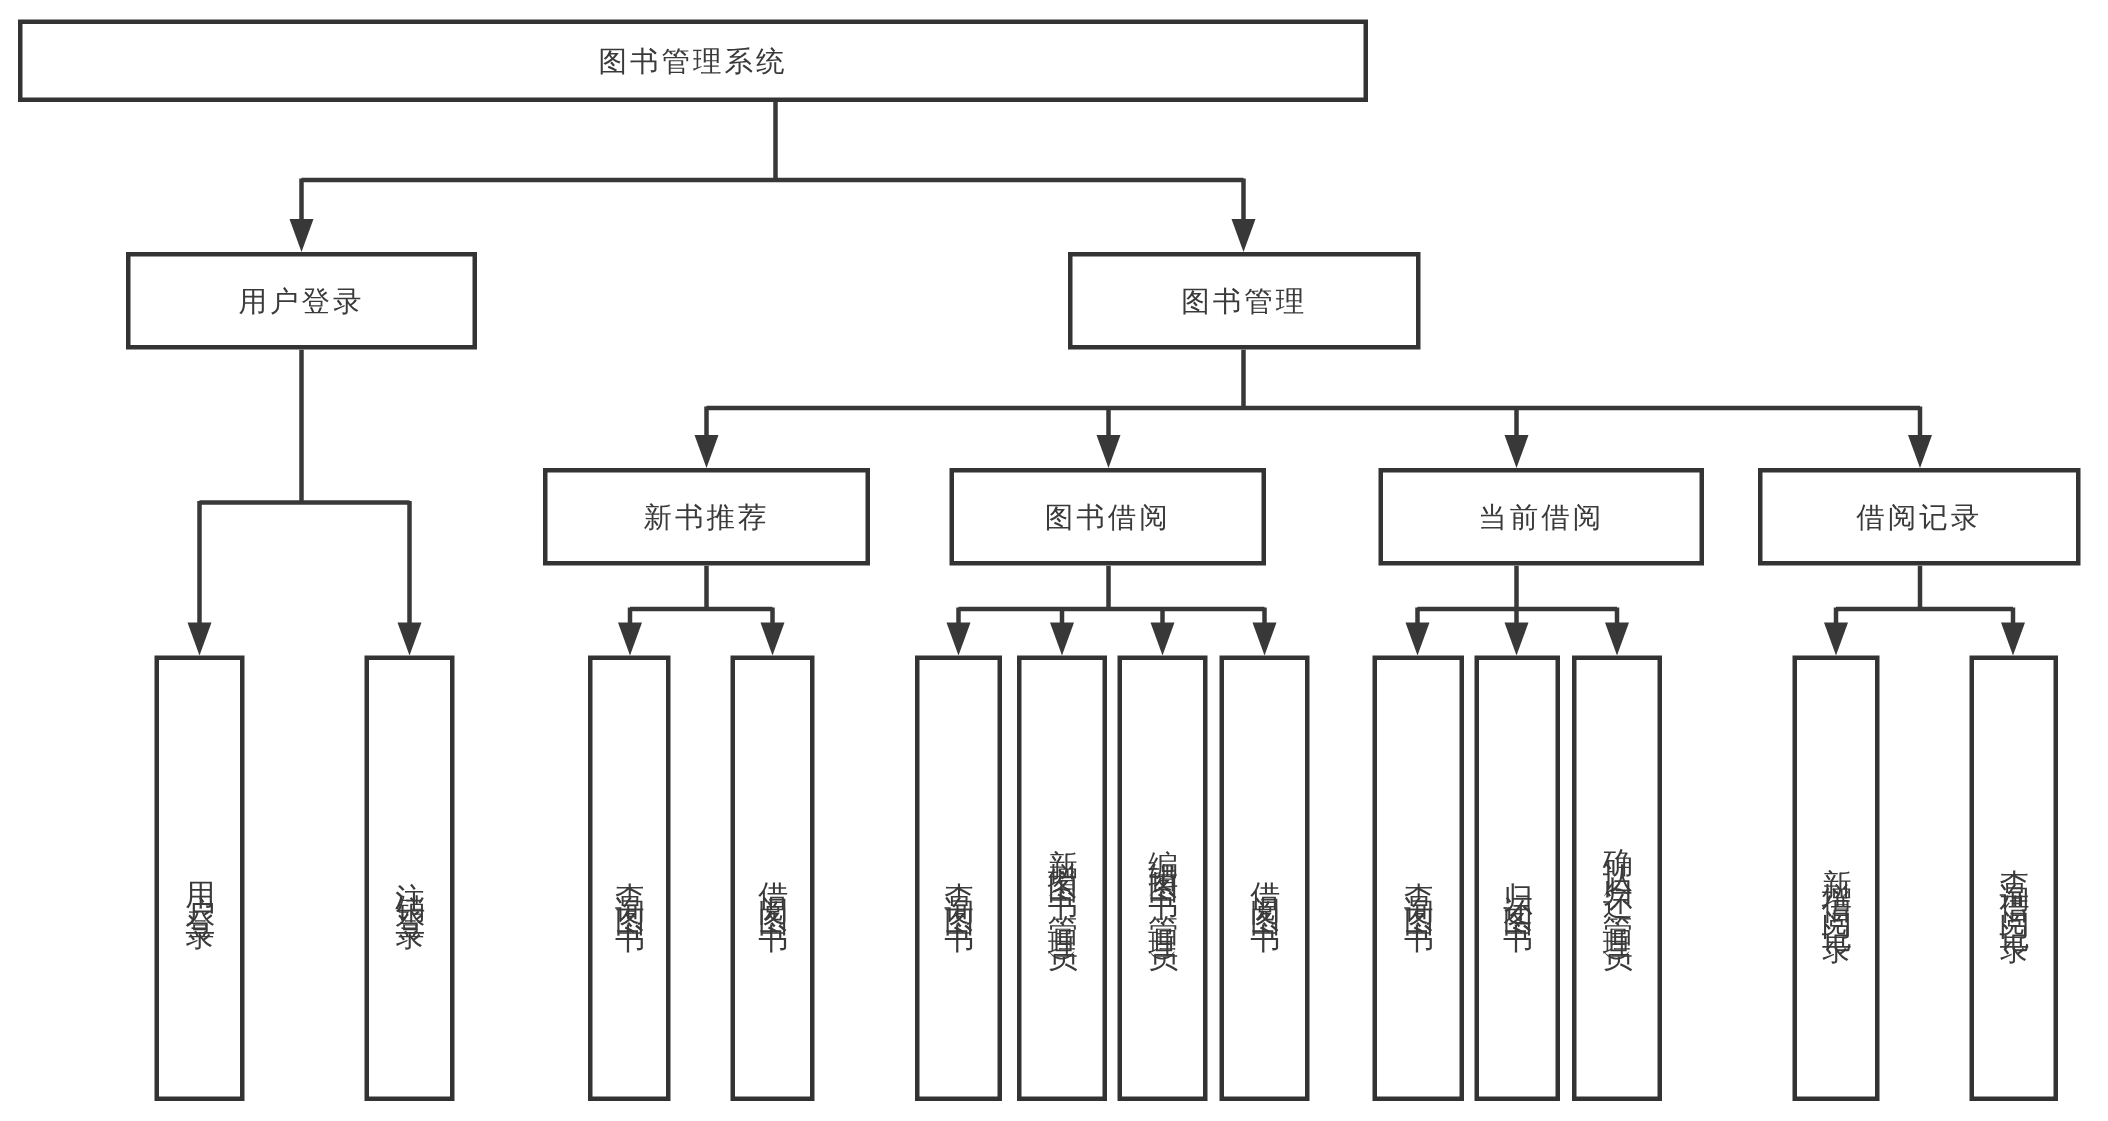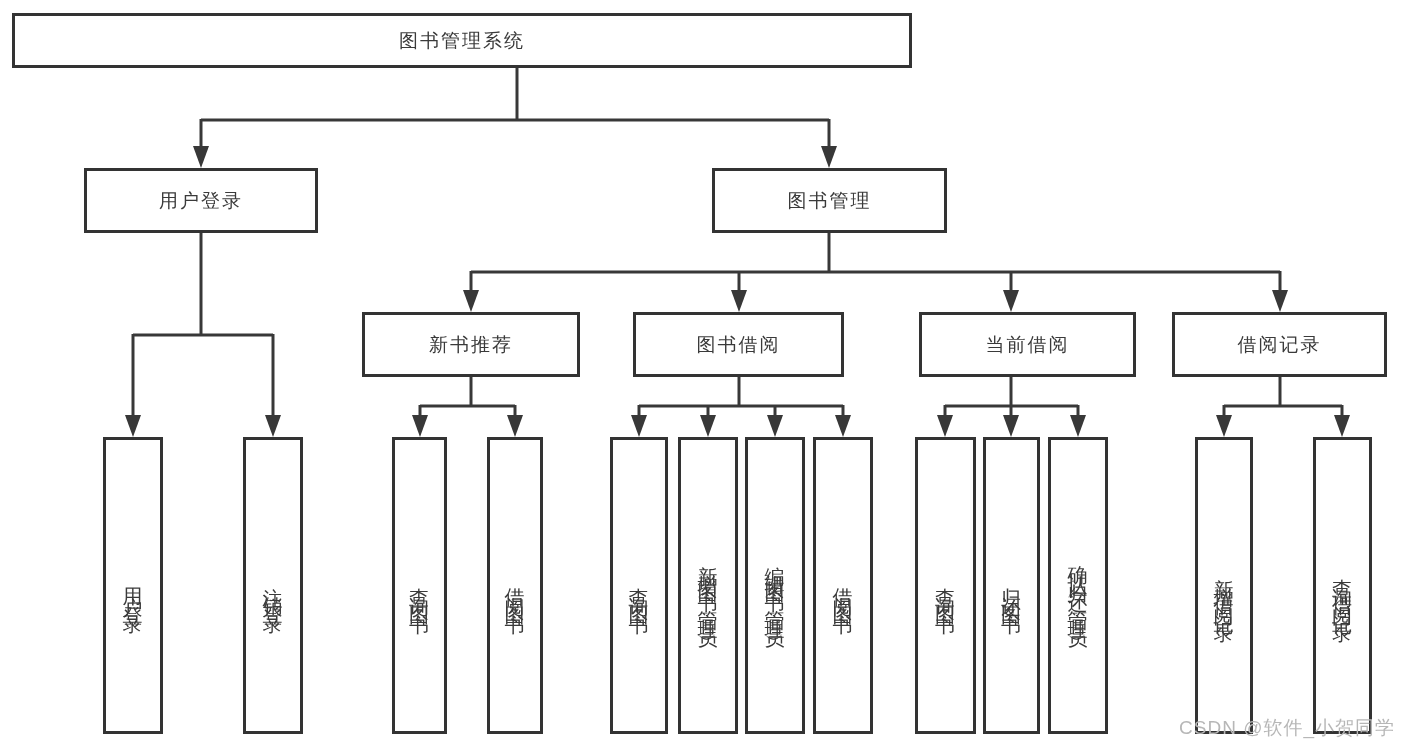--- a/index.html
+++ b/index.html
@@ -201,15 +201,14 @@
   <div class="node v-box" id="n-leaf-cb-confirm">
     <span>确认归还（管理员）</span>
   </div>
   <div class="node v-box" id="n-leaf-br-add">
     <span>新增借阅记录</span>
   </div>
   <div class="node v-box" id="n-leaf-br-query">
     <span>查询借阅记录</span>
   </div>
 
-  <div class="watermark">CSDN @软件_小贺同学</div>
 
 </div>
 
 </body></html>

